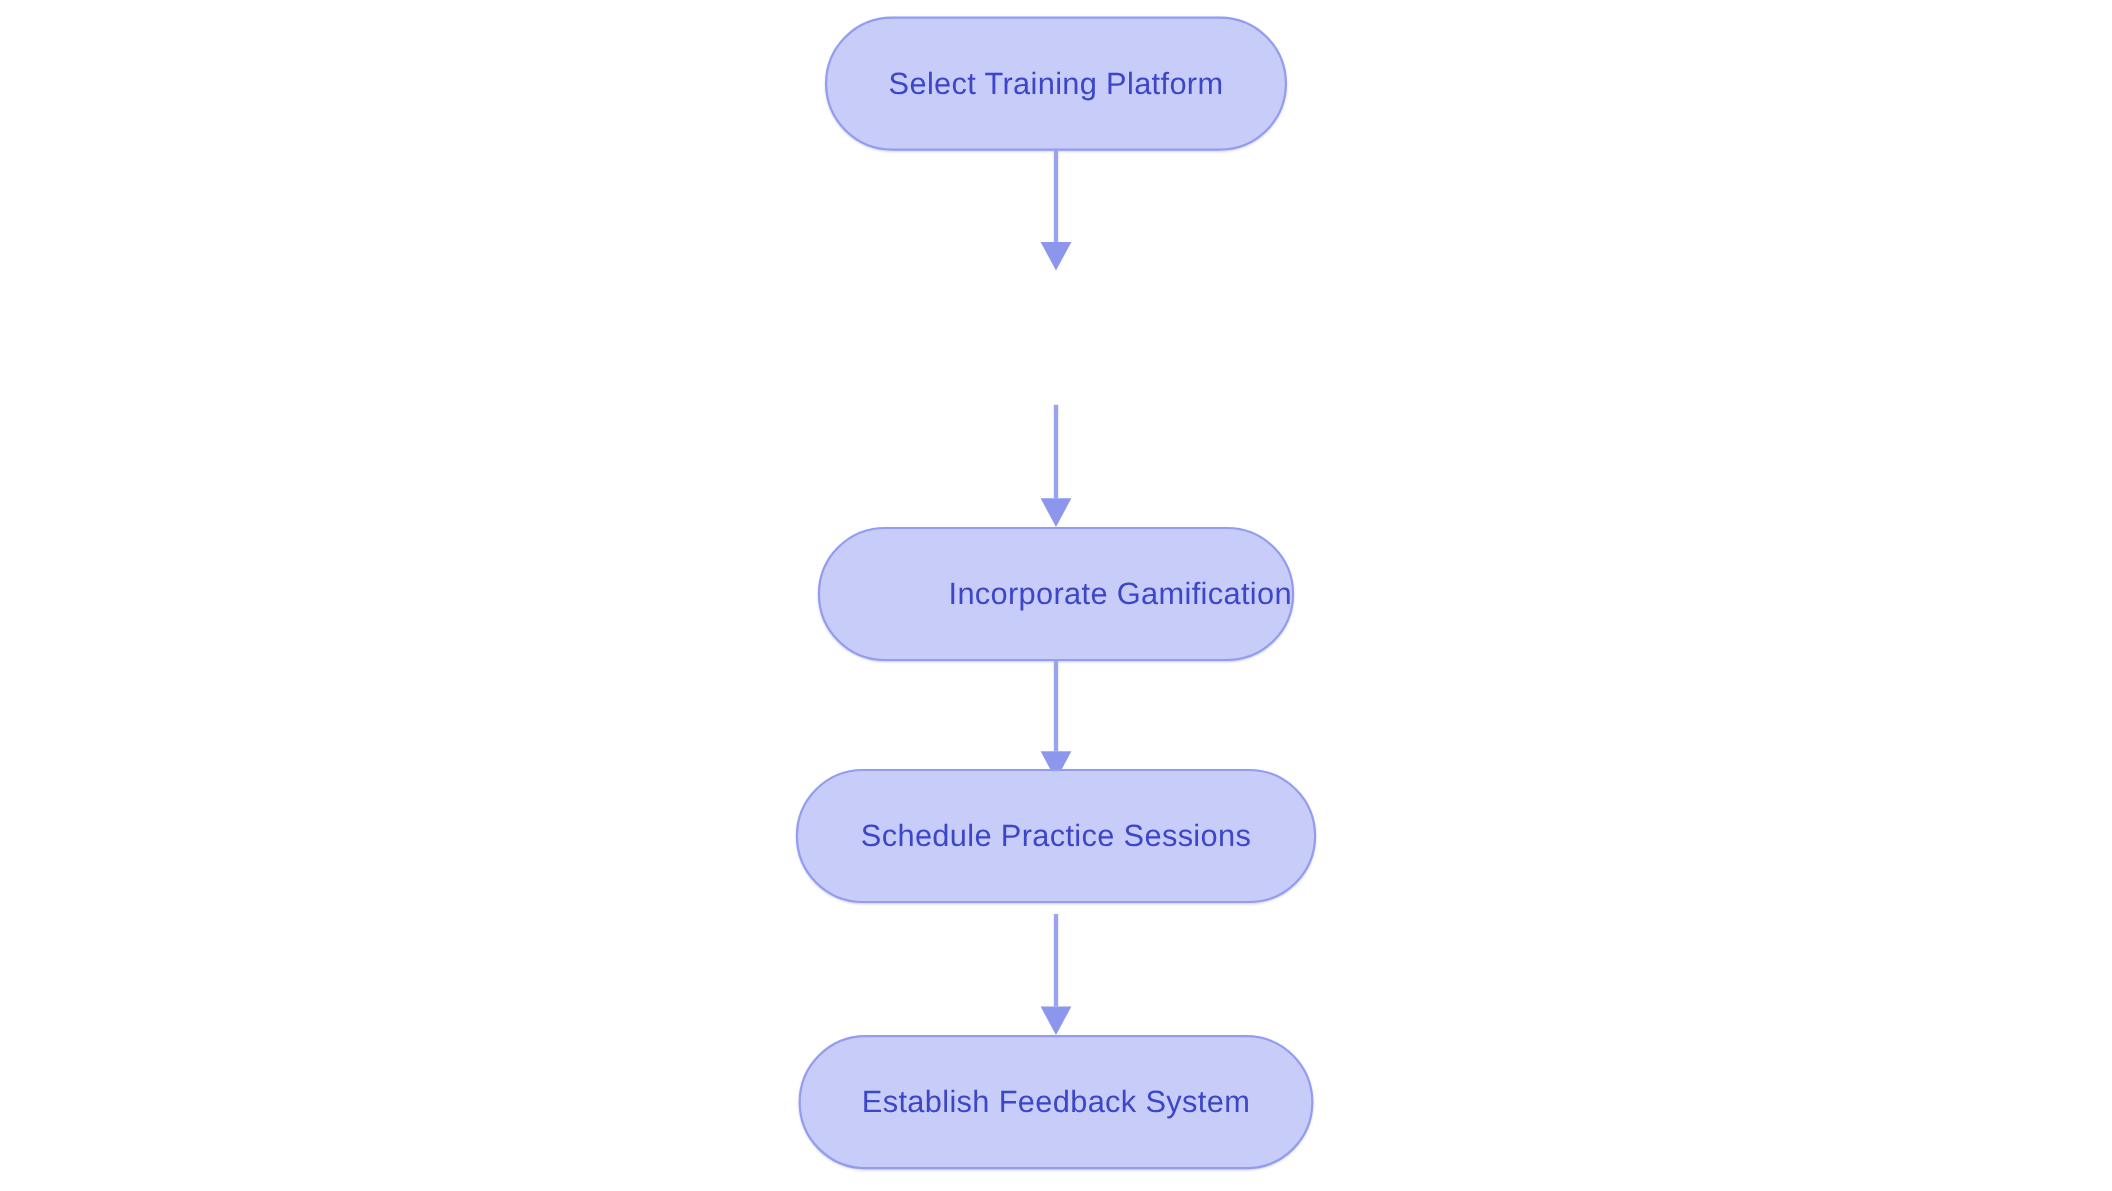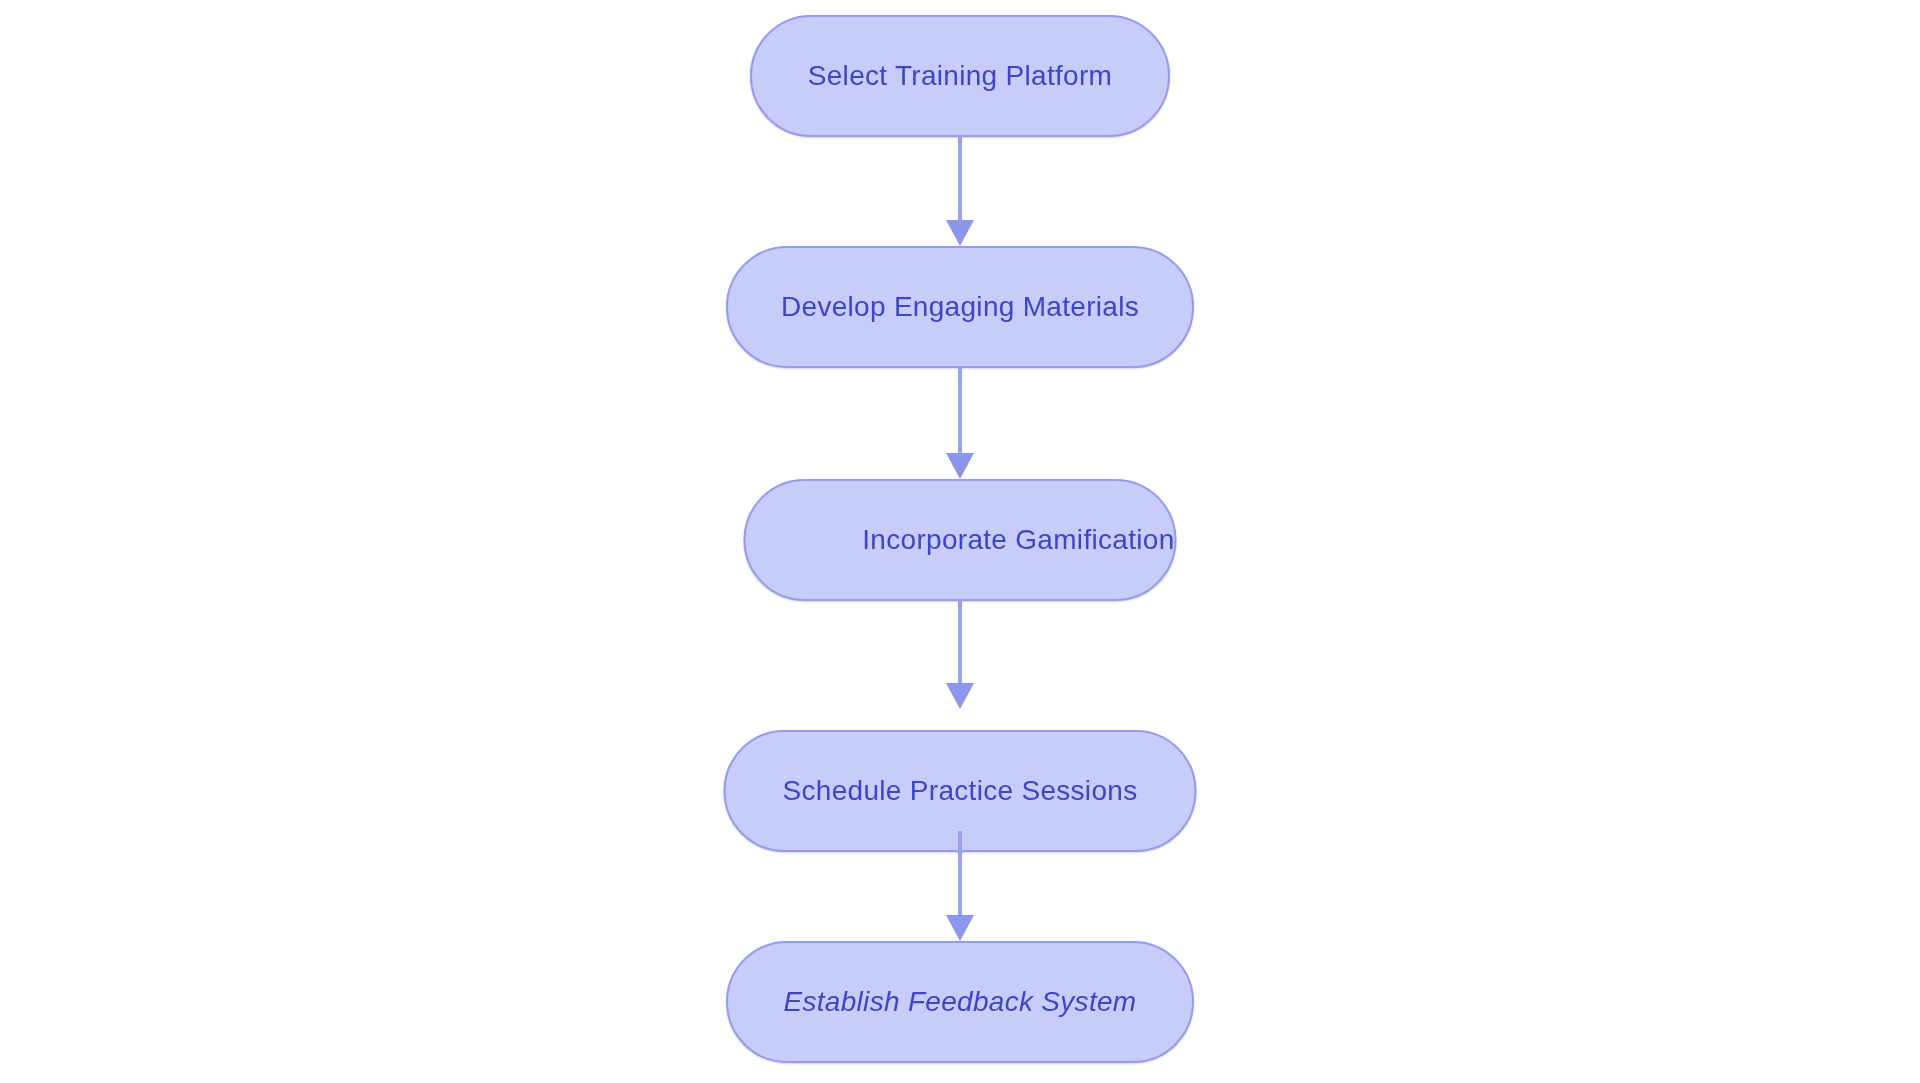--- a/index.html
+++ b/index.html
@@ -60,44 +60,41 @@
 
   <div class="flow-node" style="top: 15px; width: 420px;">
     <span>Select Training Platform</span>
   </div>
 
   <div class="flow-arrow" style="top: 137px;">
     <div class="arrow-shaft" style="height: 83px;"></div>
     <div class="arrow-head"></div>
   </div>
 
-  <div class="flow-node" style="top: 246px; width: 468px;">
-    <span>Develop Engaging Materials</span>
-  </div>
 
   <div class="flow-arrow" style="top: 368px;">
     <div class="arrow-shaft" style="height: 85px;"></div>
     <div class="arrow-head"></div>
   </div>
 
   <div class="flow-node" style="top: 479px; width: 433px; justify-content: flex-end;">
     <span>Incorporate Gamification</span>
   </div>
 
   <div class="flow-arrow" style="top: 601px;">
     <div class="arrow-shaft" style="height: 82px;"></div>
     <div class="arrow-head"></div>
   </div>
 
-  <div class="flow-node" style="top: 730px; width: 473px;">
+  <div class="flow-node" style="top: 699px; width: 473px;">
     <span>Schedule Practice Sessions</span>
   </div>
 
   <div class="flow-arrow" style="top: 831px;">
     <div class="arrow-shaft" style="height: 84px;"></div>
     <div class="arrow-head"></div>
   </div>
 
-  <div class="flow-node" style="top: 941px; width: 468px; font-style: italic;">
+  <div class="flow-node" style="top: 941px; width: 468px;">
     <span>Establish Feedback System</span>
   </div>
 
 </div>
 
 </body></html>

